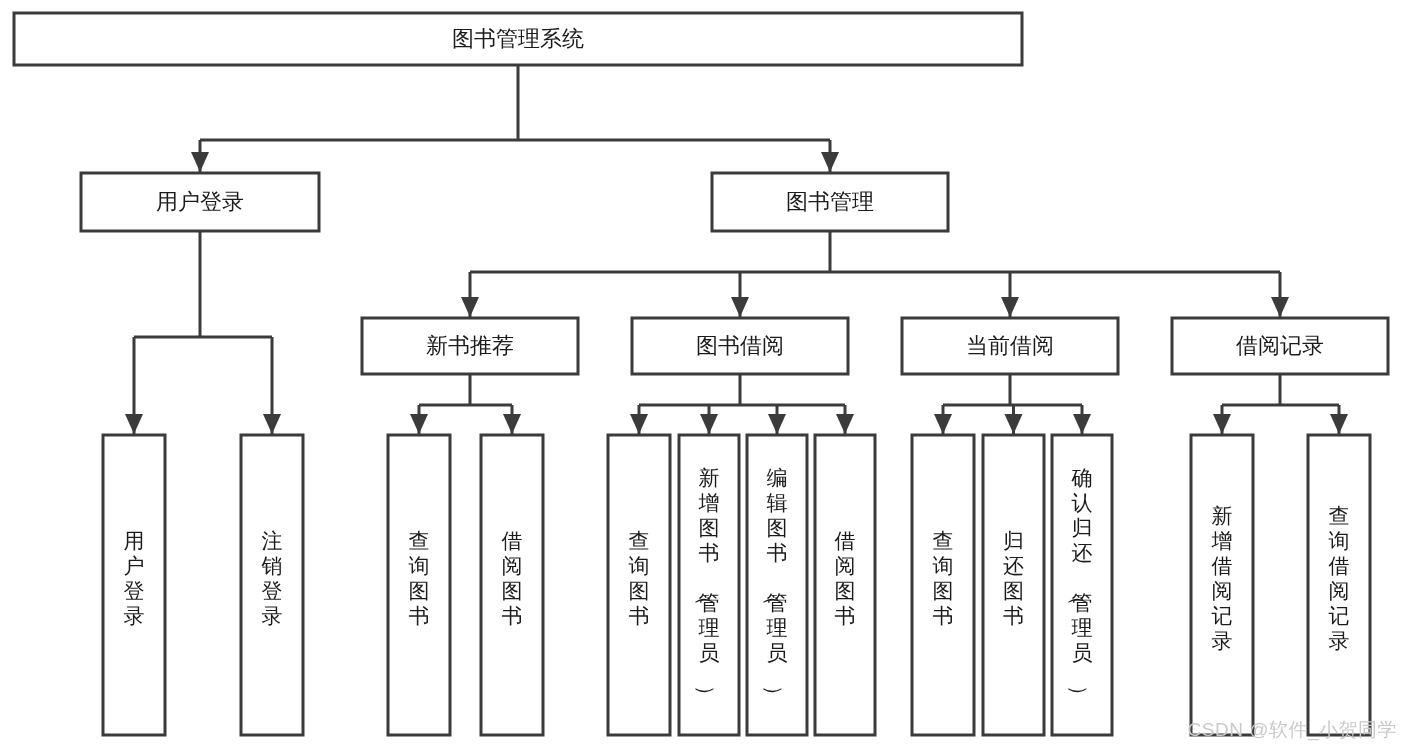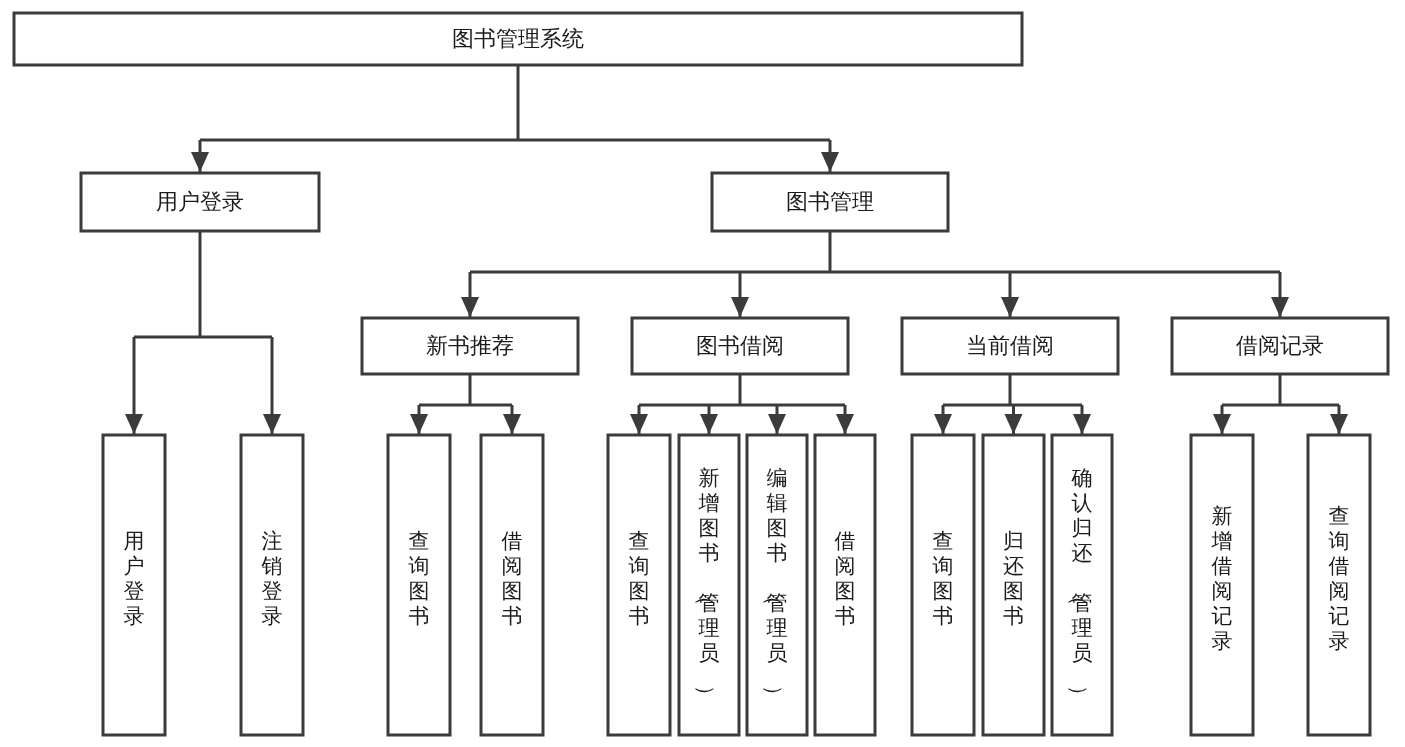--- a/index.html
+++ b/index.html
@@ -163,13 +163,14 @@
         <g>
           <rect x="1191" y="435" width="62" height="300" class="node-box"></rect>
           <text class="leaf-label" x="1222" y="522.5"><tspan x="1222" dy="0">新</tspan><tspan x="1222" dy="25">增</tspan><tspan x="1222" dy="25">借</tspan><tspan x="1222" dy="25">阅</tspan><tspan x="1222" dy="25">记</tspan><tspan x="1222" dy="25">录</tspan></text>
         </g>
         <g>
           <rect x="1308" y="435" width="62" height="300" class="node-box"></rect>
           <text class="leaf-label" x="1339" y="522.5"><tspan x="1339" dy="0">查</tspan><tspan x="1339" dy="25">询</tspan><tspan x="1339" dy="25">借</tspan><tspan x="1339" dy="25">阅</tspan><tspan x="1339" dy="25">记</tspan><tspan x="1339" dy="25">录</tspan></text>
         </g>
       </g>
   </svg>
+  <div class="watermark">CSDN @软件_小贺同学</div>
 </div>
 
 </body></html>

